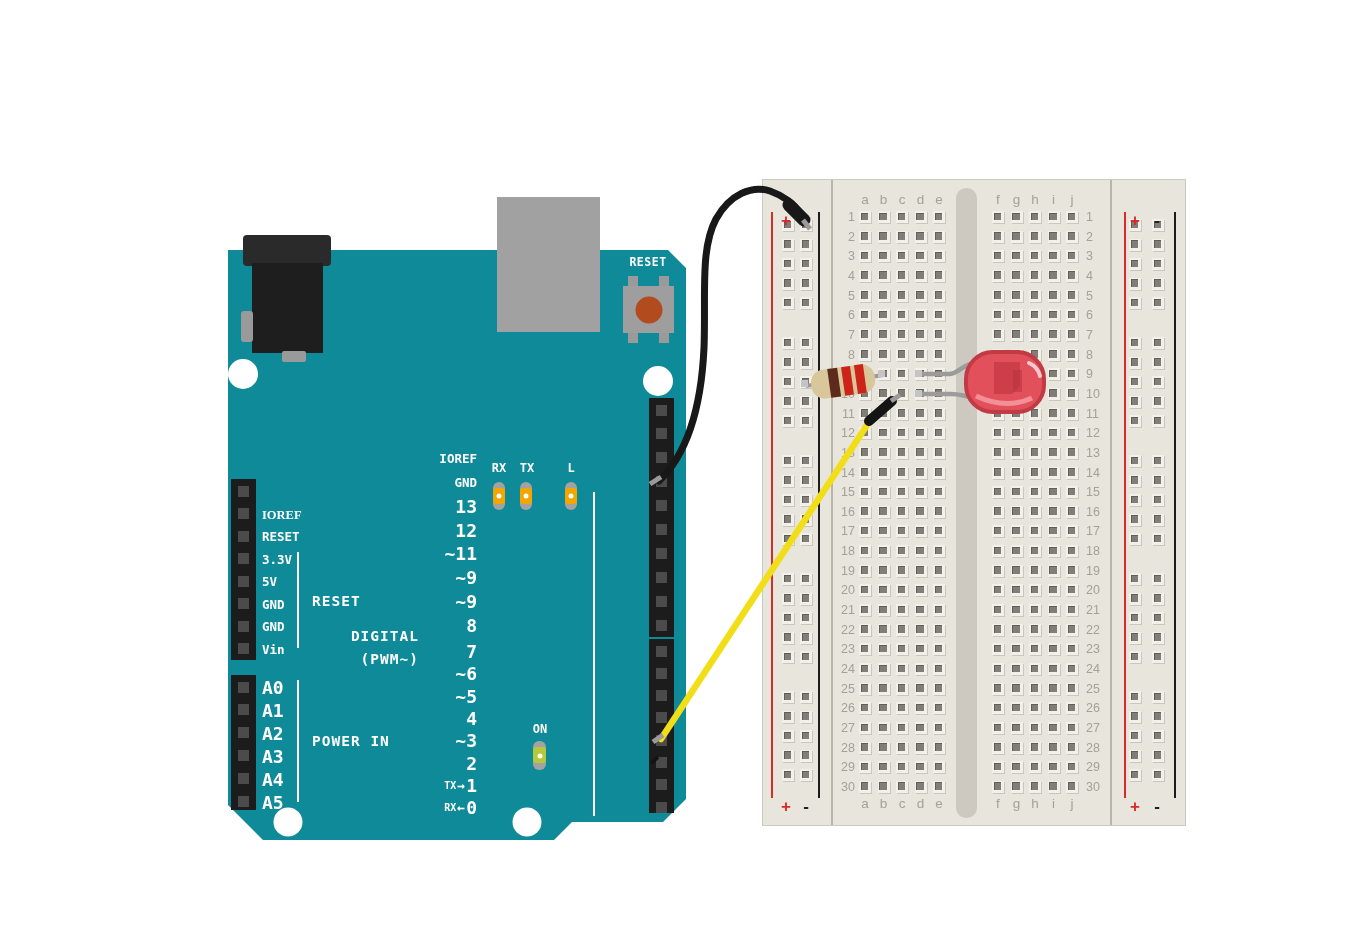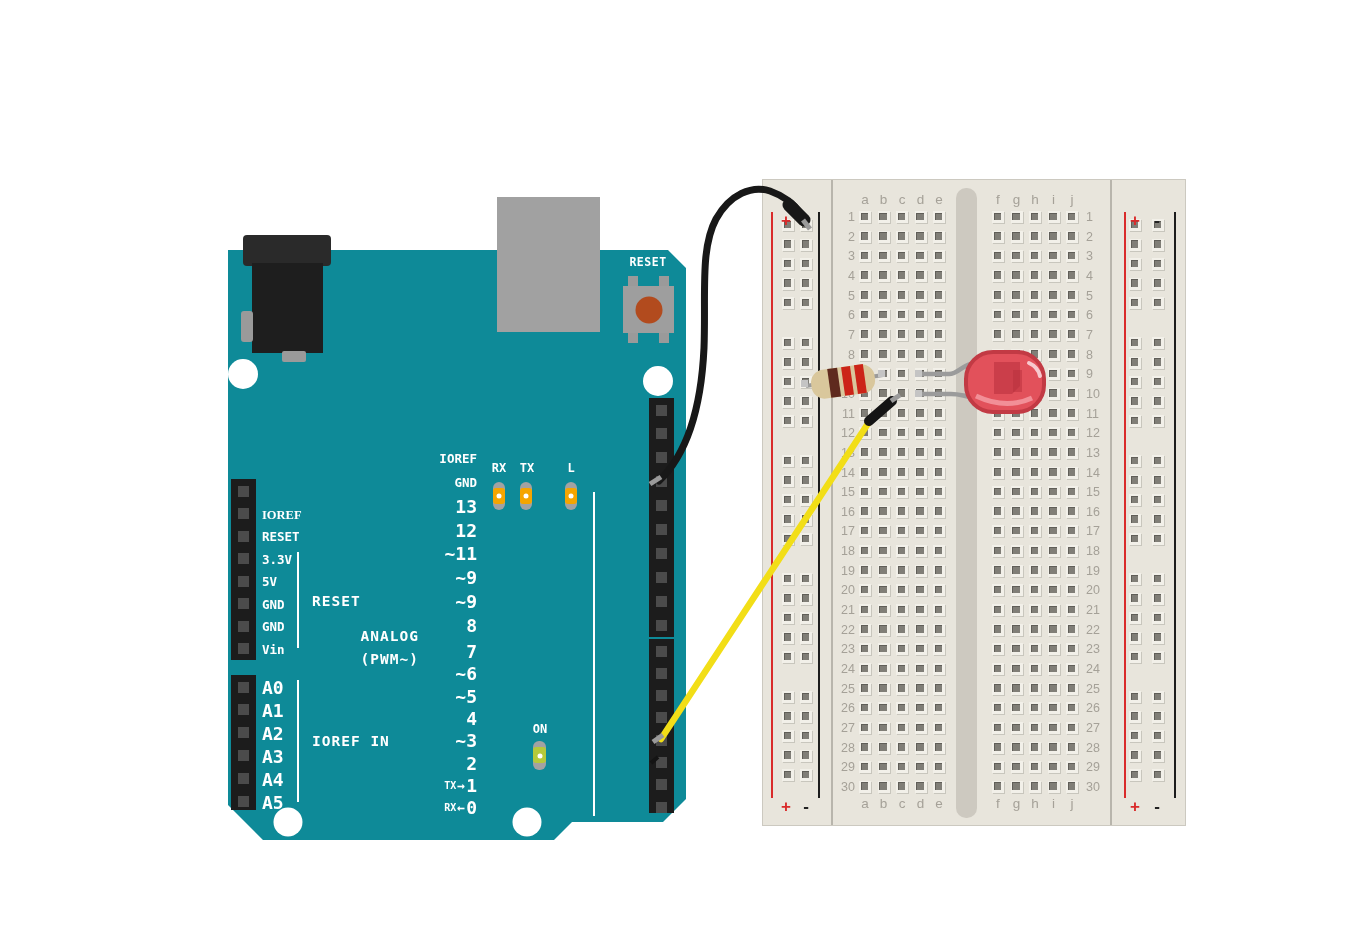--- a/index.html
+++ b/index.html
@@ -615,22 +615,22 @@
     <div class="lbl ind-lbl" style="left:540px;top:729px">ON</div>
     <div class="cap cap-on" style="left:533px;top:741px">
         <i></i>
         <b></b>
       </div>
 
     <div class="vline" id="vl-power"></div>
     <div class="vline" id="vl-analog"></div>
     <div class="vline" id="vl-digital"></div>
     <div class="lbl grp" id="power-lbl">RESET</div>
-    <div class="lbl grp" id="analog-lbl">IOREF IN</div>
-    <div class="lbl grp" id="digital-lbl">ANALOG</div>
+    <div class="lbl grp" id="analog-lbl">POWER IN</div>
+    <div class="lbl grp" id="digital-lbl">DIGITAL</div>
     <div class="lbl grp" id="pwm-lbl">(PWM~)</div>
   <div class="hblk" style="left: 649px; top: 398px; height: 239px;"></div>
       <div class="psq" style="left: 656px; top: 404.5px;"></div>
       <div class="psq" style="left: 656px; top: 428.4px;"></div>
       <div class="psq" style="left: 656px; top: 452.3px;"></div>
       <div class="lbl pin-r pin-sm" style="top: 457.8px;">IOREF</div>
       <div class="psq" style="left: 656px; top: 476.2px;"></div>
       <div class="lbl pin-r pin-sm" style="top: 481.7px;">GND</div>
       <div class="psq" style="left: 656px; top: 500.1px;"></div>
       <div class="lbl pin-r pin-big" style="top: 505.6px;">13</div>

